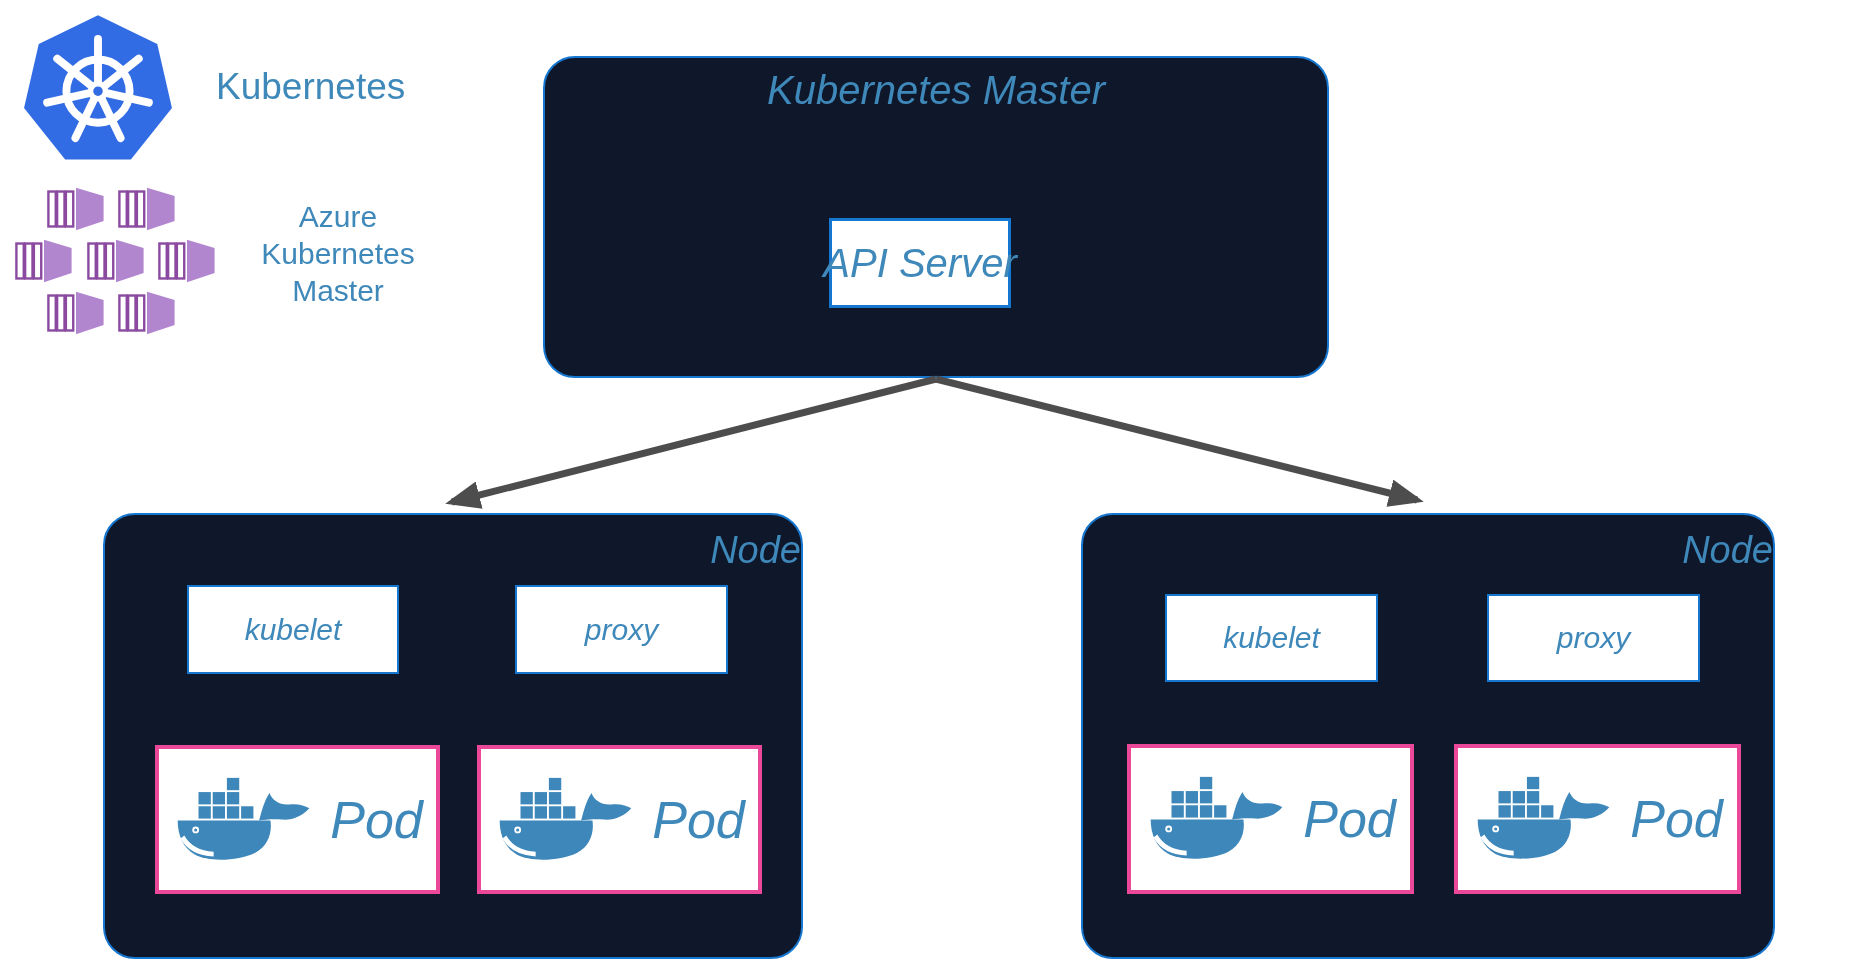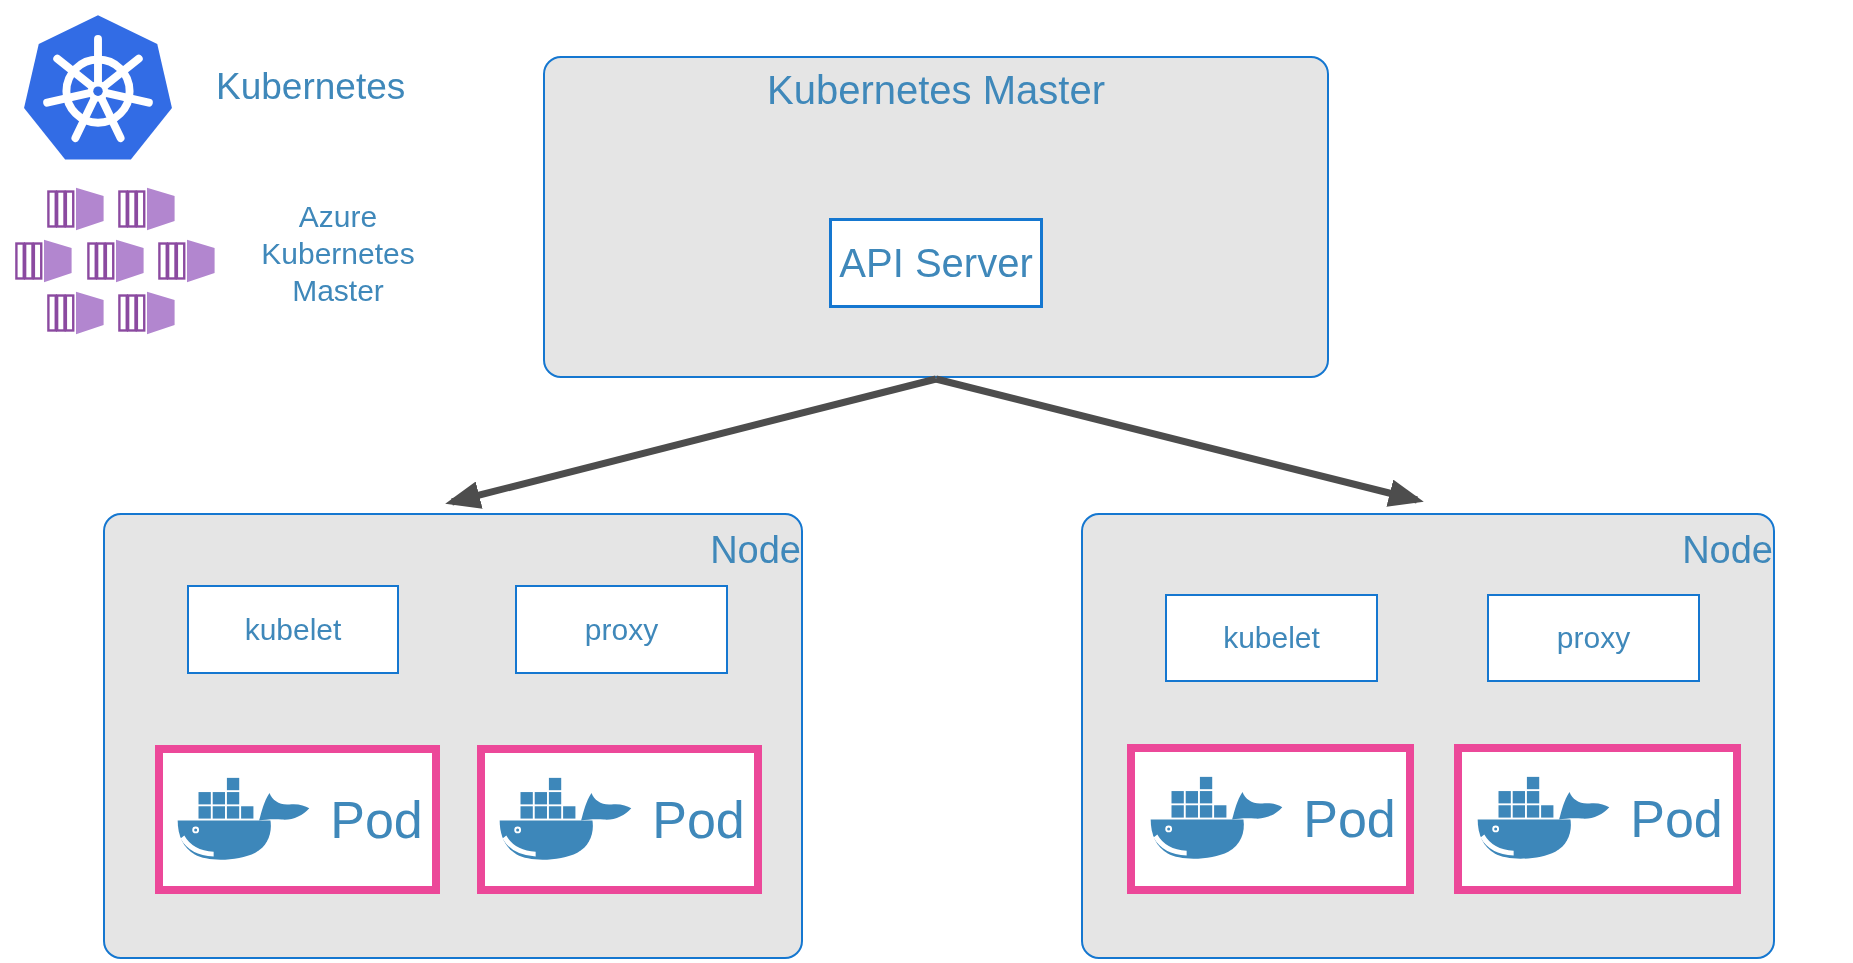--- a/index.html
+++ b/index.html
@@ -16,49 +16,50 @@
     position:absolute; left:216px; top:66px; width:220px;
     font-size:37px; color:#3f88ba; white-space:nowrap;
   }
   .aks-logo { position:absolute; left:12px; top:186px; width:212px; height:150px; }
   .aks-label {
     position:absolute; left:258px; top:198px; width:160px;
     font-size:30px; line-height:37px; text-align:center; color:#3f88ba;
   }
   
   .box {
-    position:absolute; border:2px solid #1577d0; border-radius:18px;
-    background:#e5e5e5;
+    position:absolute; border:2px solid #1577d0; border-radius:32px;
+    background:#0f172a;
+    font-style:italic;
   }
   .box-title {
     position:absolute; left:0; right:0; text-align:center;
     color:#3f88ba; white-space:nowrap;
   }
   .master { left:543px; top:56px; width:786px; height:322px; }
   .master .box-title { top:10px; font-size:40px; }
   .inner-box {
     position:absolute; border:3px solid #1577d0; background:#fff;
     display:flex; align-items:center; justify-content:center;
     font-size:40px; color:#3f88ba; white-space:nowrap;
   }
   .master .c0 { left:42px;  top:160px; width:213px; height:90px; }
-  .master .c1 { left:284px; top:160px; width:214px; height:90px; }
+  .master .c1 { left:284px; top:160px; width:182px; height:90px; }
   .master .c2 { left:529px; top:158px; width:215px; height:90px; }
 
   .node-left  { left:103px;  top:513px; width:700px; height:446px; }
   .node-right { left:1081px; top:513px; width:694px; height:446px; }
   .node .box-title { top:14px; font-size:38px;text-align:right; }
   .node .inner-box { border-width:2px; font-size:30px; }
   .node-left  .kubelet { left:82px;  top:70px; width:212px; height:89px; }
   .node-left  .proxy   { left:410px; top:70px; width:213px; height:89px; }
   .node-right .kubelet { left:82px;  top:79px; width:213px; height:88px; }
   .node-right .proxy   { left:404px; top:79px; width:213px; height:88px; }
 
   .pod-box {
-    position:absolute; border:8px solid #ec4899; background:#fff;
+    position:absolute; border:4px solid #ec4899; background:#fff;
     display:flex; align-items:center; justify-content:center; gap:16px;
   }
   .node-left  .pod1 { left:50px;  top:230px; width:285px; height:149px; }
   .node-left  .pod2 { left:372px; top:230px; width:285px; height:149px; }
   .node-right .pod1 { left:44px;  top:229px; width:287px; height:150px; }
   .node-right .pod2 { left:371px; top:229px; width:287px; height:150px; }
   .pod-label { font-size:52px; color:#3f88ba; }
   .whale { width:142px; height:92px; flex:0 0 auto; }
 
   

